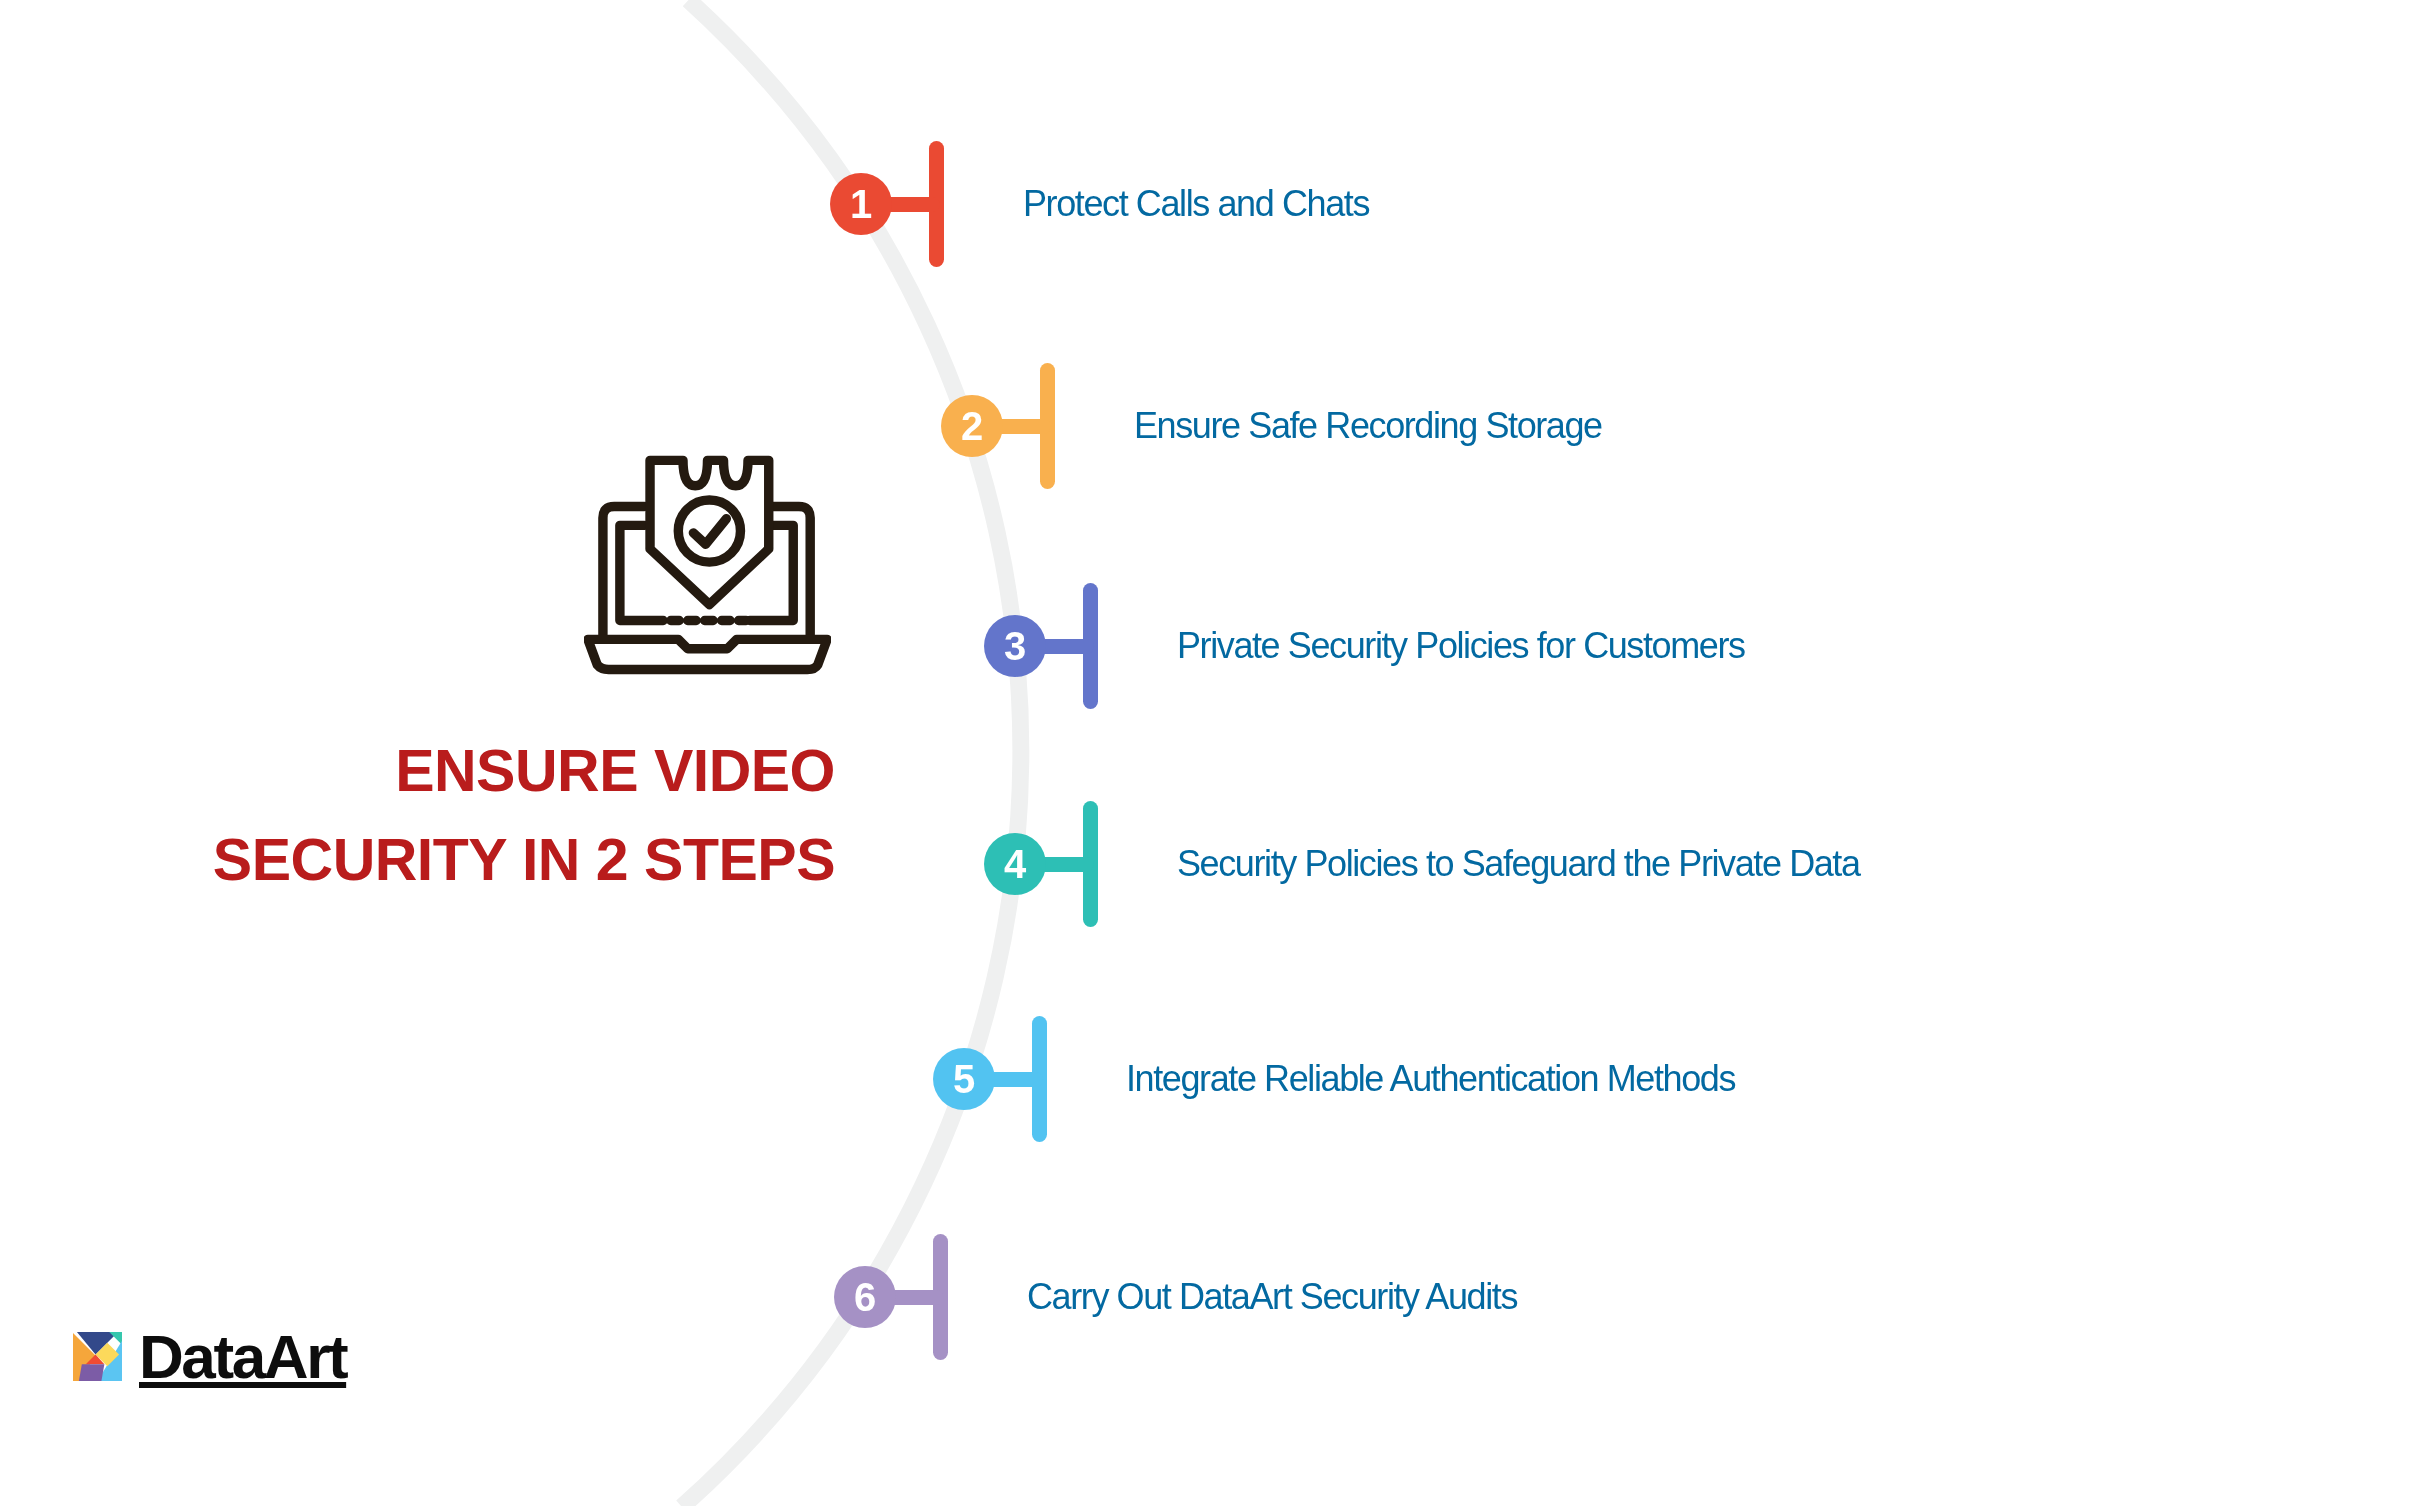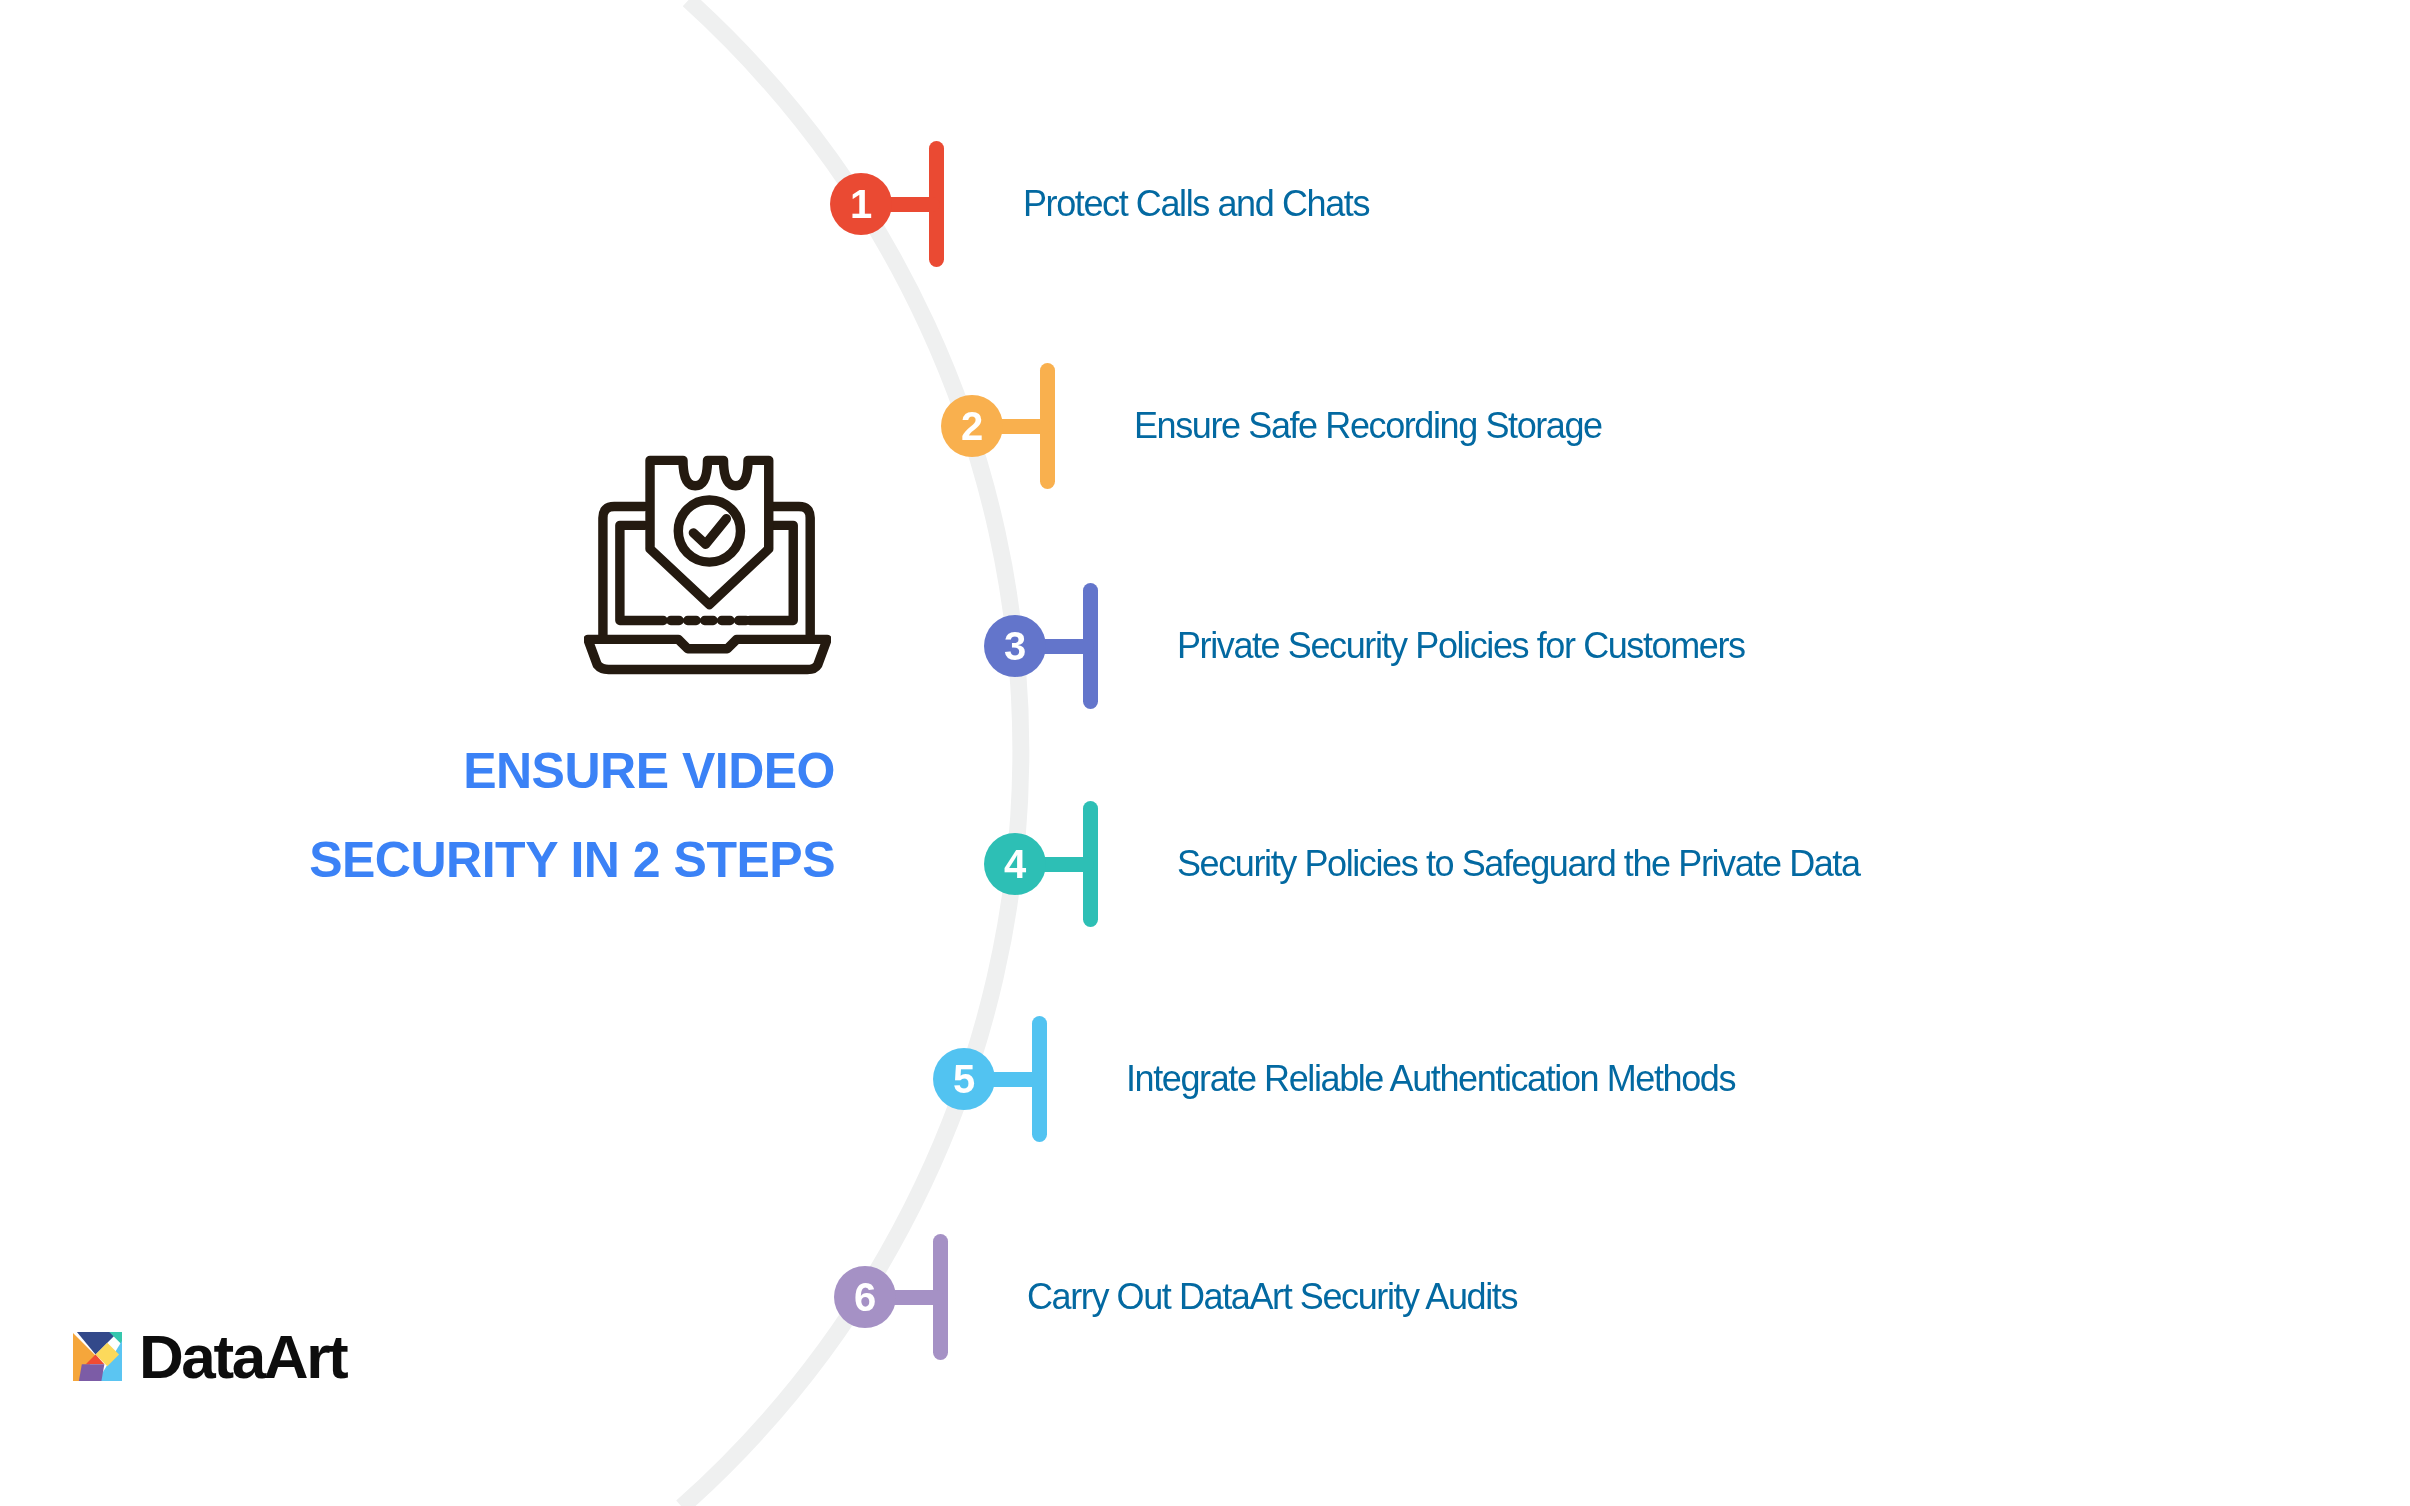--- a/index.html
+++ b/index.html
@@ -26,29 +26,29 @@
   .step-1{left:830px;top:141px;}
   .step-2{left:941px;top:363px;}
   .step-3{left:984px;top:583px;}
   .step-4{left:984px;top:801px;}
   .step-5{left:933px;top:1016px;}
   .step-6{left:834px;top:1234px;}
 
   
   .title{
     position:absolute;top:727px;right:1576px;text-align:right;
-    font-size:50px;font-weight:800;line-height:89px;letter-spacing:-0.5px;color:#3b82f6;
+    font-size:59px;font-weight:800;line-height:89px;letter-spacing:-0.5px;color:#b91c1c;
   }
 
   
   .laptop-icon{position:absolute;left:584px;top:450px;}
 
   
   .brand{position:absolute;left:73px;top:1330px;display:flex;align-items:center;gap:17px;height:53px;}
-  .brand .wordmark{font-size:62px;font-weight:800;letter-spacing:-2.4px;color:#0d0d0d;line-height:53px;}
+  .brand .wordmark{font-size:62px;font-weight:800;letter-spacing:-2.4px;color:#0d0d0d;line-height:53px;text-decoration:underline;}
 </style>
 </head>
 <body>
 
 <div id="canvas">
 
   <svg id="arc-svg" width="2411" height="1507" viewBox="0 0 2560 1600">
     <path d="M731,0 A1076,1076 0 0 1 724,1600" fill="none" stroke-width="18" stroke="#eff0f0"></path>
   </svg>
 

